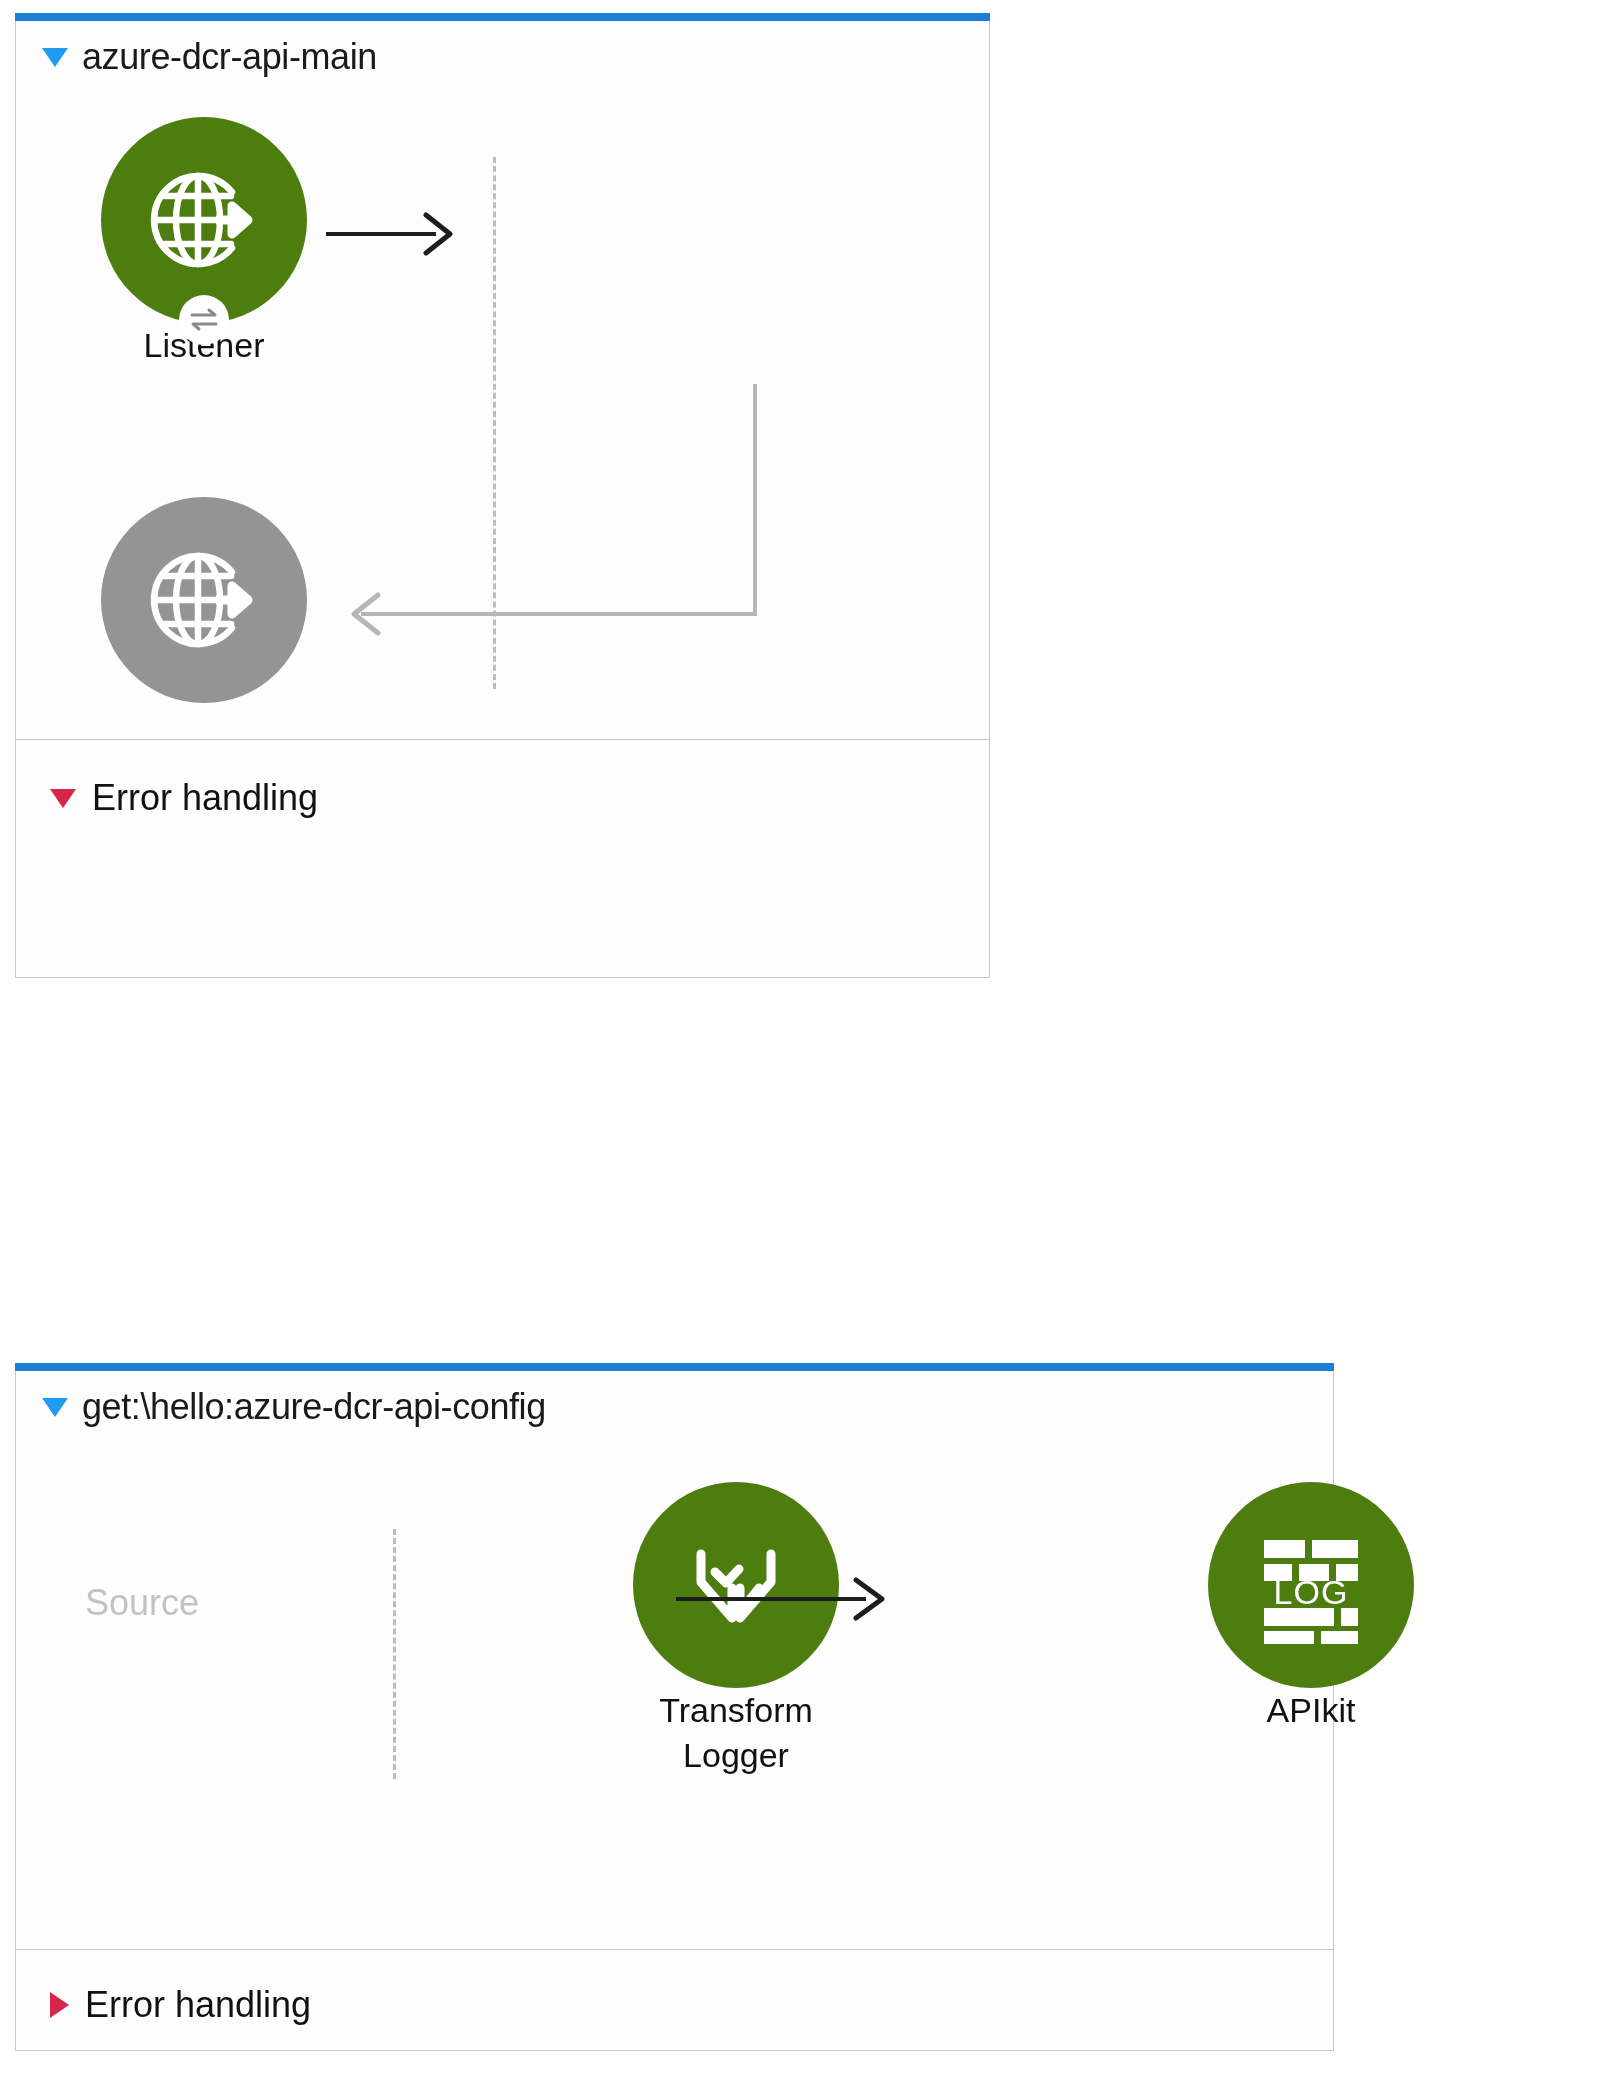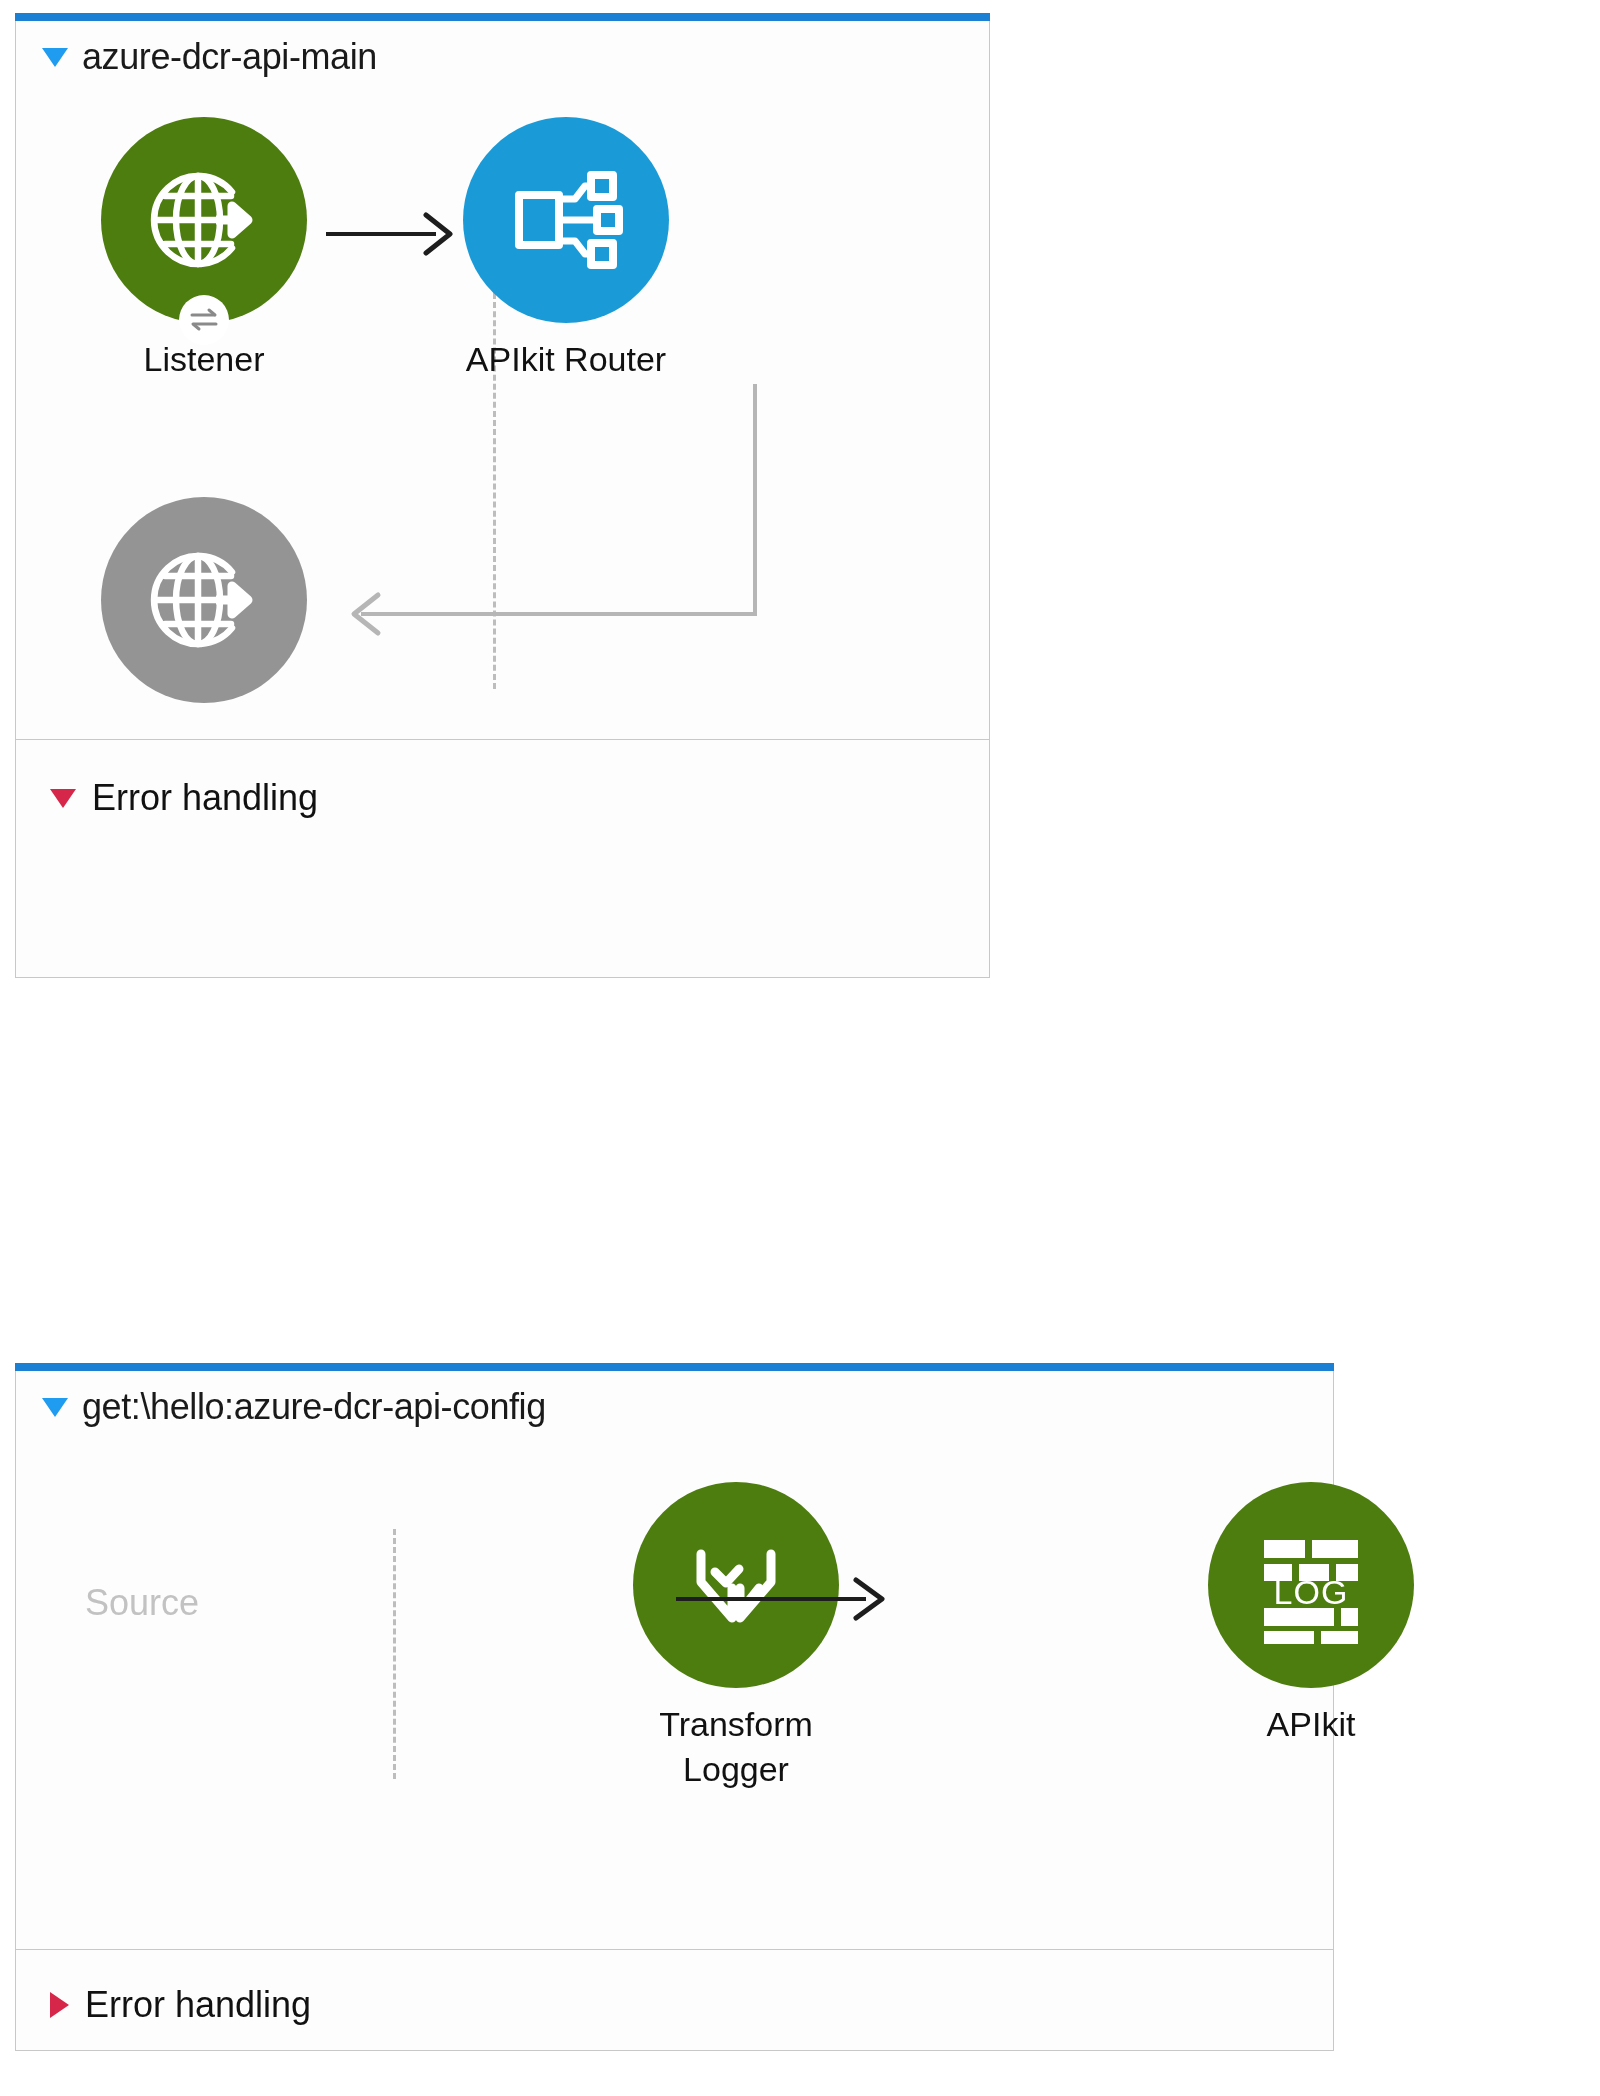--- a/index.html
+++ b/index.html
@@ -105,21 +105,20 @@
     margin: 0 auto;
     position: relative;
     display: flex;
     align-items: center;
     justify-content: center;
   }
   .node-circle.violet  { background: #4d7c0f; }
   .node-circle.cyan    { background: #1a9bd7; }
   .node-circle.gray    { background: #949494; }
   .node-label {
-    margin-top: 14px;
     font-size: 34px;
     line-height: 1.32;
     color: #111;
     white-space: pre-line;
   }
   .badge-rr {
     position: absolute;
     left: 50%;
     bottom: -22px;
     transform: translateX(-50%);
@@ -196,38 +195,20 @@
               <polyline points="22,7 28,12"></polyline>
               <path d="M29 21 H7"></path>
               <polyline points="12,26 6,21"></polyline>
             </g>
           </svg>
         </div>
       </div>
       <div class="node-label">Listener</div>
     </div>
 
-    <div class="node" style="left:420px; top:103px;">
-      <div class="node-circle cyan">
-        <svg width="122" height="122" viewBox="0 0 122 122">
-          <g fill="none" stroke="#ffffff" stroke-width="8" stroke-linejoin="round">
-            <rect x="14" y="36" width="40" height="50"></rect>
-            <rect x="86" y="16" width="22" height="22"></rect>
-            <rect x="92" y="50" width="22" height="22"></rect>
-            <rect x="86" y="84" width="22" height="22"></rect>
-          </g>
-          <g fill="none" stroke="#ffffff" stroke-width="7" stroke-linejoin="round" stroke-linecap="round">
-            <polyline points="54,40 70,40 80,27 86,27"></polyline>
-            <line x1="54" y1="61" x2="92" y2="61"></line>
-            <polyline points="54,82 70,82 80,95 86,95"></polyline>
-          </g>
-        </svg>
-      </div>
-      <div class="node-label">APIkit Router</div>
-    </div>
 
     <div class="node" style="left:58px; top:483px;">
       <div class="node-circle gray">
         <svg width="128" height="128" viewBox="0 0 128 128">
           <g fill="none" stroke="#ffffff" stroke-width="6.5" stroke-linecap="round">
             <path d="M92 36 A44 44 0 1 0 92 92"></path>
             <ellipse cx="58" cy="64" rx="22" ry="44"></ellipse>
             <line x1="16" y1="64" x2="100" y2="64"></line>
             <line x1="25" y1="40" x2="91" y2="40"></line>
             <line x1="25" y1="88" x2="91" y2="88"></line>

